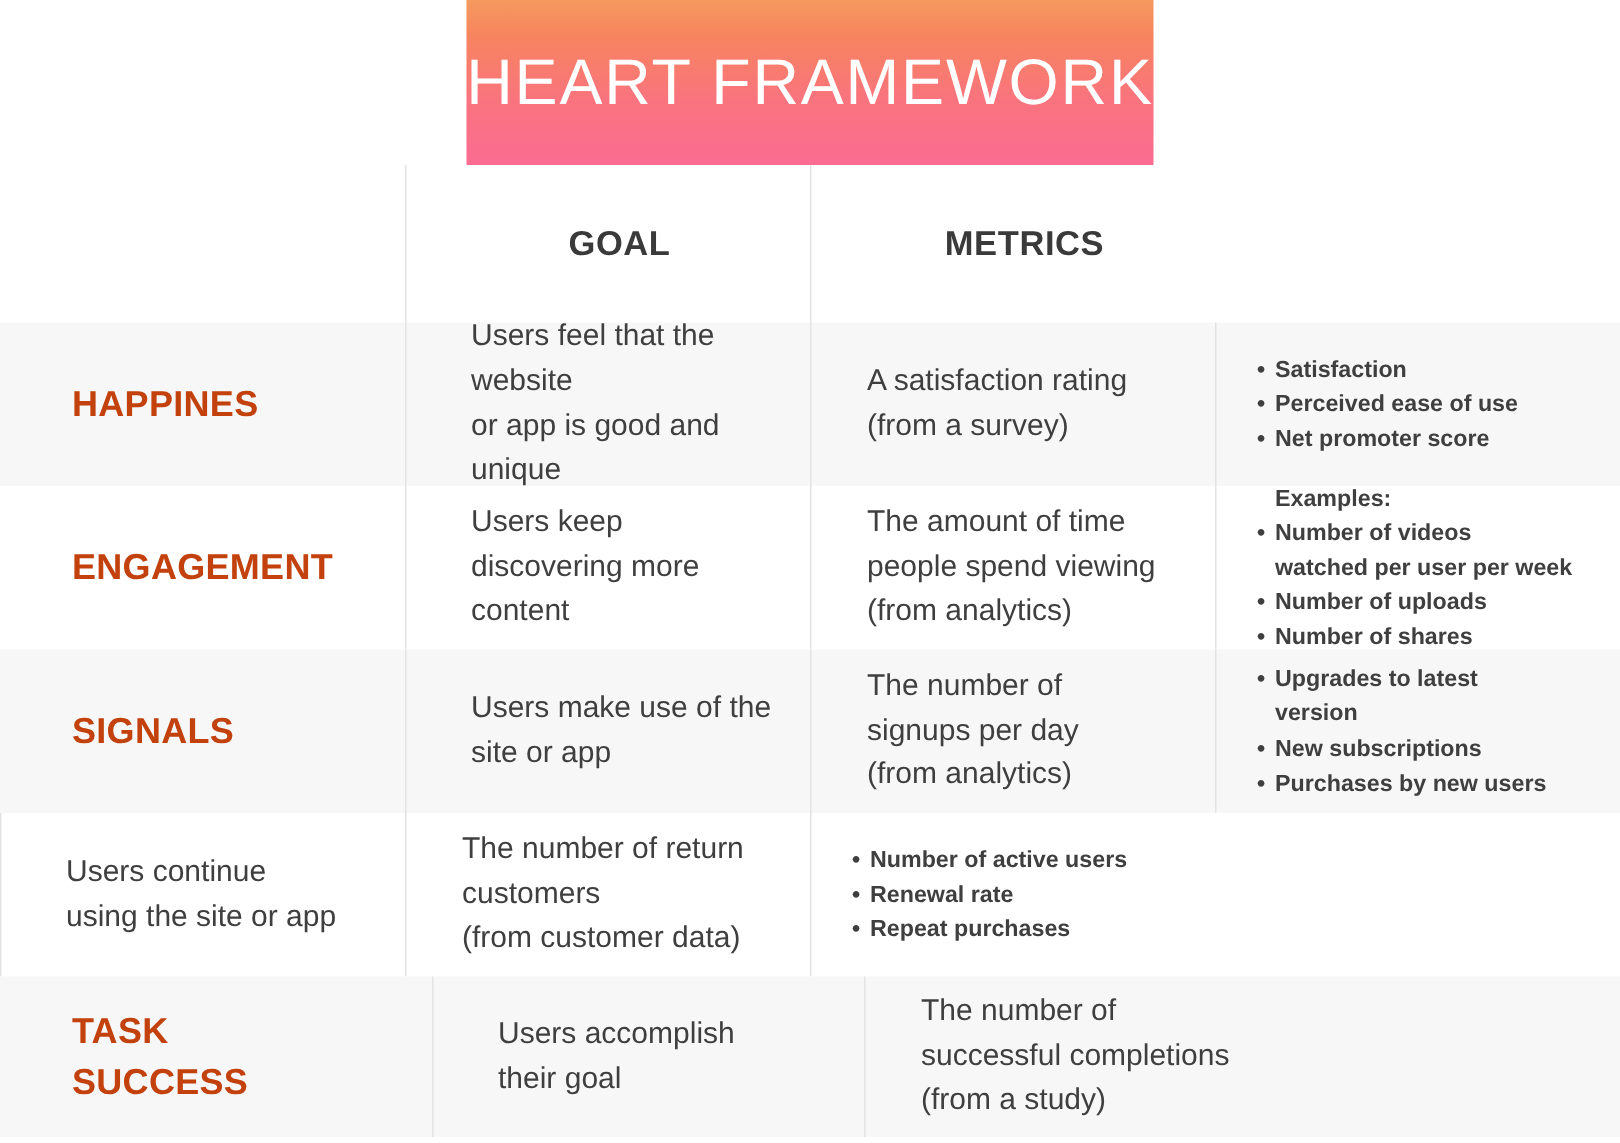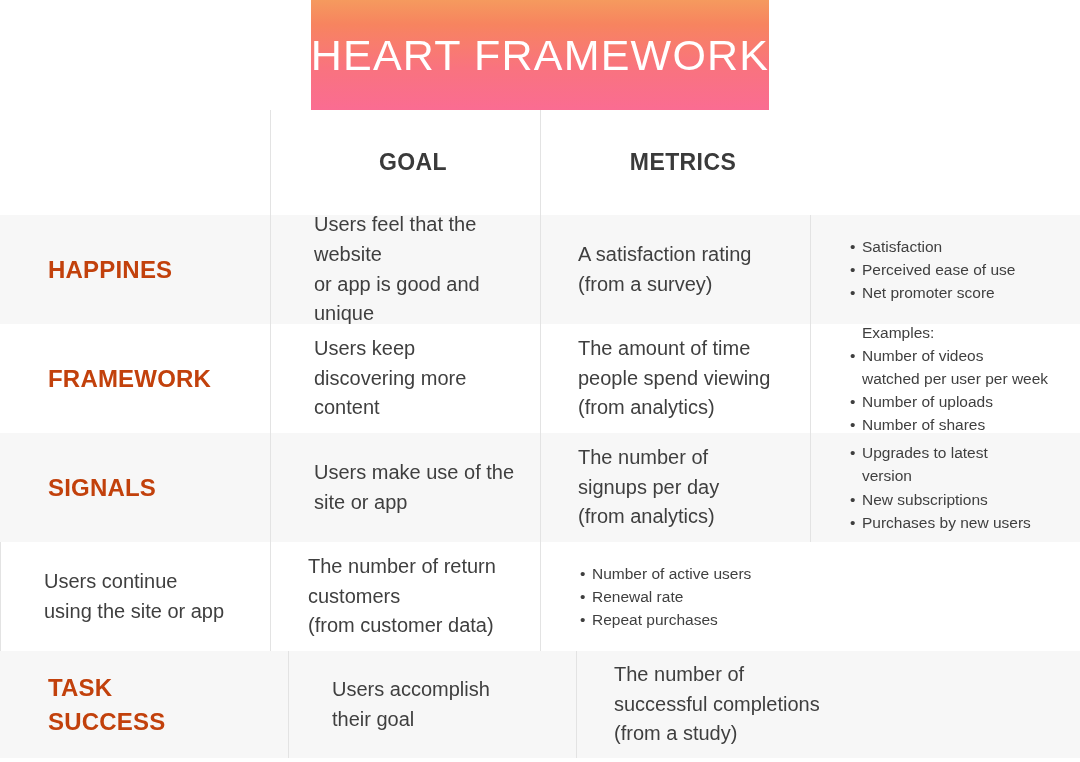--- a/index.html
+++ b/index.html
@@ -63,21 +63,21 @@
 
   .cell {
     position: relative;
     display: flex;
     flex-direction: column;
     justify-content: center;
   }
   .cell-cat  { width: 270px; padding-left: 48px; }
   .cell-goal { width: 270px; padding-left: 44px; padding-right: 12px; }
   .cell-sig  { width: 270px; padding-left: 38px; padding-right: 12px; }
-  .cell-met  { width: 258px; padding-left: 40px; padding-right: 8px; }
+  .cell-met  { width: 258px; padding-left: 28px; padding-right: 8px; font-weight: bold; }
 
   
   .cell-goal::before,
   .cell-sig::before,
   .cell-met::before {
     content: "";
     position: absolute;
     left: 0;
     top: 0;
     bottom: 0;
@@ -182,21 +182,21 @@
         <div class="metrics-list">
           <div class="metric-item">Satisfaction</div>
           <div class="metric-item">Perceived ease of use</div>
           <div class="metric-item">Net promoter score</div>
         </div>
       </div>
     </div>
 
     <div class="row row-body plain">
       <div class="cell cell-cat">
-        <span class="cat-label">FRAMEWORK</span>
+        <span class="cat-label">ENGAGEMENT</span>
       </div>
       <div class="cell cell-goal">
         <span class="body-text">Users keep
 discovering more content</span>
       </div>
       <div class="cell cell-sig">
         <span class="body-text">The amount of time
 people spend viewing
 (from analytics)</span>
       </div>

